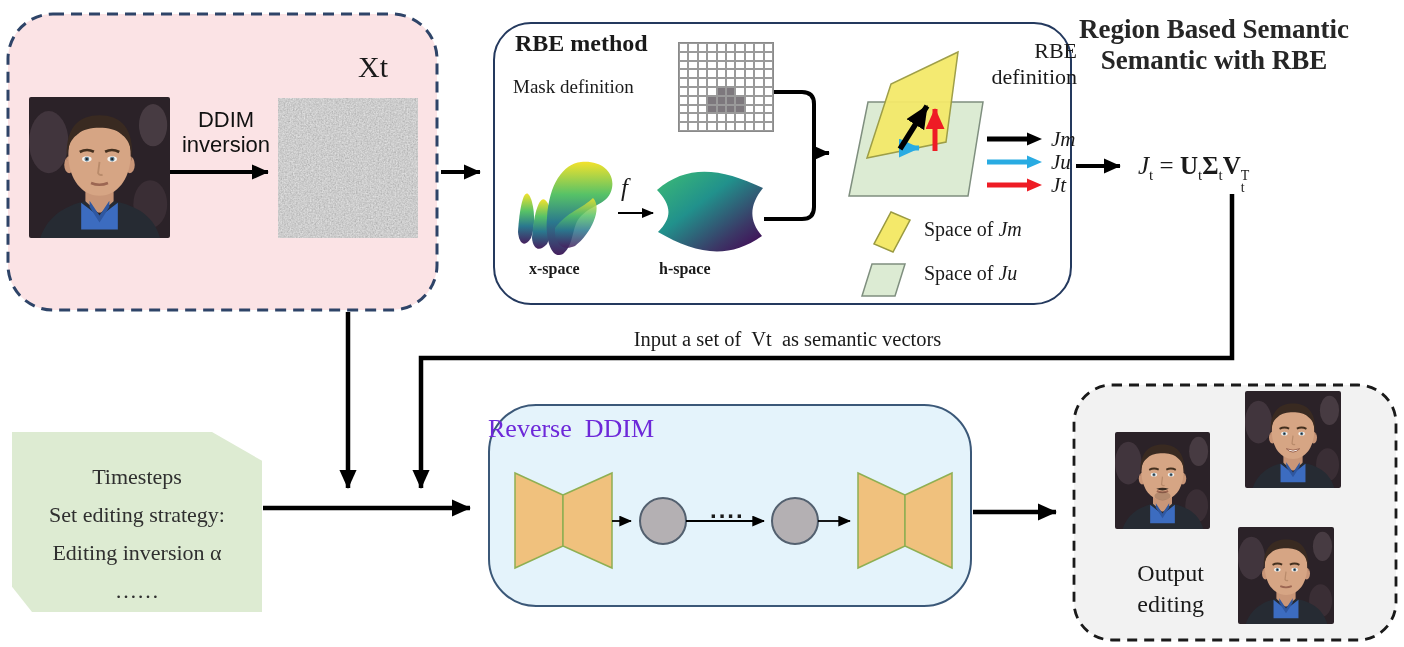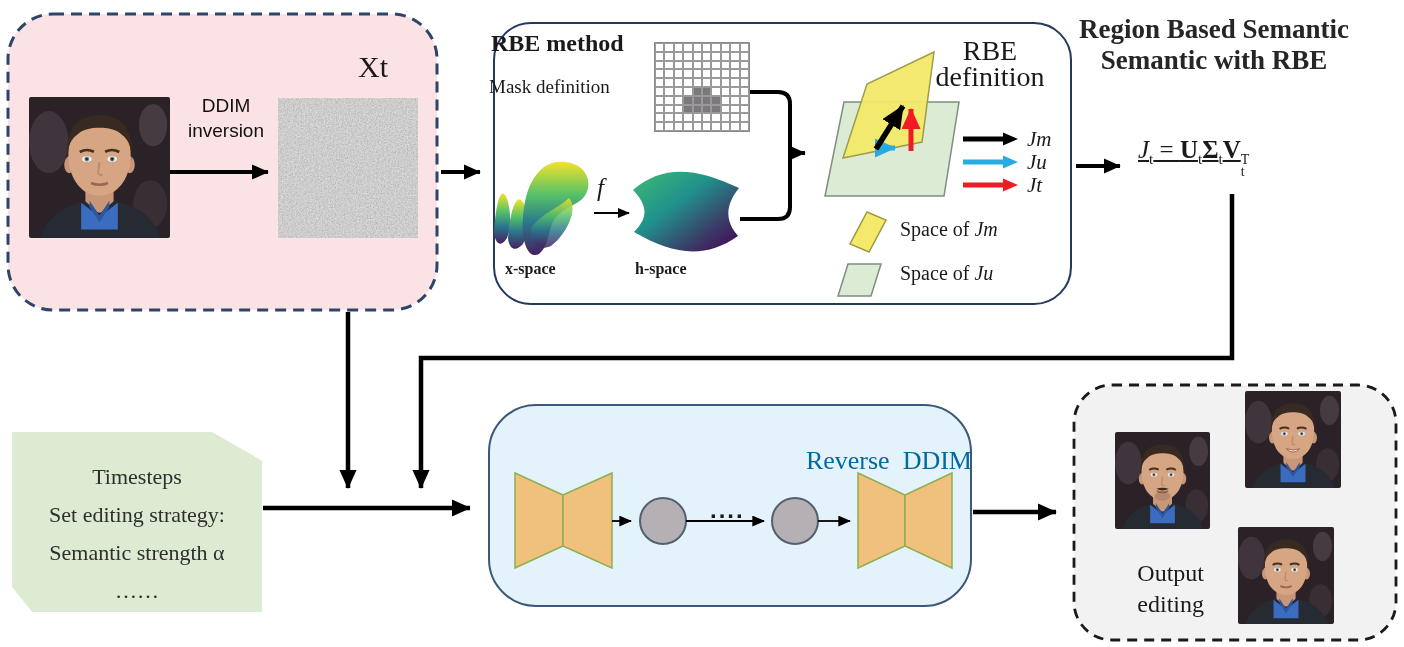--- a/index.html
+++ b/index.html
@@ -18,39 +18,39 @@
                  border:2px solid #3b5878; border-radius:48px; }
   .out-panel   { left:1074px; top:385px; width:322px; height:255px; background:#f2f2f2; border-radius:38px; }
   .strategy-box{ left:12px; top:432px; width:250px; height:180px; background:#ddebd2;
                  clip-path:polygon(0% 0%, 80% 0%, 100% 16%, 100% 100%, 8% 100%, 0% 86%);
                  text-align:center; padding-top:26px; font-size:22px; line-height:38px; color:#2f2f2f; }
 
   
   .page-title { left:1052px; top:14px; width:324px; text-align:center;
                 font-weight:bold; font-size:27px; line-height:31px; color:#262626; }
   .xt-label   { left:318px; top:50px; width:70px; text-align:right; font-size:30px; }
-  .ddim-label { left:176px; top:93px; width:100px; text-align:center;
-                font-family:"Liberation Sans", sans-serif; font-size:19px; line-height:25px; color:#111; }
+  .ddim-label { left:176px; top:107px; width:100px; text-align:center;
+                font-family:"Liberation Sans", sans-serif; font-size:22px; line-height:25px; color:#111; }
   .rbe-title  { left:16px; top:8px; font-weight:bold; font-size:24px; }
   .mask-label { left:14px; top:54px; font-size:19px; }
   .surf-label { font-size:16px;font-weight:bold; }
   .f-label    { left:122px; top:152px; font-style:italic; font-size:25px; }
-  .proj-label { left:452px; top:16px; width:126px; text-align:center; font-size:28px; line-height:26px; }
+  .proj-label { left:452px; top:16px; width:126px; text-align:right; font-size:22px; line-height:26px; }
   .leg-label  { font-style:italic; font-size:21px; margin-left:8px; }
   .legrow     { display:flex; align-items:center; height:22px; }
   .space-label{ font-size:20px; }
   .space-label i { font-style:italic; }
-  .formula    { left:1138px; top:136px; font-size:25px;text-decoration:underline; }
+  .formula    { left:1138px; top:152px; font-size:25px; }
   .formula sub { font-size:15px; }
   .formula b  { font-weight:bold; }
   .formula .it{ font-style:italic; }
   .formula .stack { display:inline-flex; flex-direction:column; vertical-align:-6px;
                     font-size:14px; line-height:12px; }
   .vt-label   { left:560px; top:328px; width:455px; text-align:center; font-size:20.5px; }
-  .ddim-title { left:0; right:0; top:10px; text-align:right; font-size:26px; color:#0369a1;margin-top:32px; }
+  .ddim-title { left:0; right:0; top:10px; text-align:left; font-size:26px; color:#6d28d9; }
   .dots-label { left:222px; top:92px; font-weight:bold; font-size:24px; letter-spacing:2px;
                 font-family:"Liberation Sans", sans-serif; }
   .out-label  { left:1112px; top:558px; width:92px; text-align:right; font-size:24px; line-height:31px; }
 
   
   .mask-grid { left:179px; top:20px; width:96px; height:90px; display:grid;
                border:1px solid #8a8a8a; background:#fff; }
   .mcell { border:0.5px solid #9a9a9a; }
 
   .facebox { overflow:hidden; border-radius:2px; }
@@ -109,21 +109,21 @@
             <feFuncB type="linear" slope="0.55" intercept="0.33"></feFuncB>
             <feFuncA type="linear" slope="0" intercept="1"></feFuncA>
           </feComponentTransfer>
         </filter>
       </defs>
       <rect width="140" height="140" fill="#9b9b9b"></rect>
       <rect width="140" height="140" filter="url(#noiseF)"></rect>
     </svg>
   </div>
 
-  <div class="abs" style="left:475px;top:22px;width:648px;height:283px">
+  <div class="abs" style="left:499px;top:22px;width:648px;height:283px">
 
     <svg class="abs" style="left:0;top:0" width="579" height="283" viewBox="0 0 579 283">
       <defs>
         <marker id="pB" markerWidth="4.6" markerHeight="4" refX="4" refY="1.9" orient="auto">
           <path d="M0,0 L4.2,1.9 L0,3.8 Z" fill="#000000"></path>
         </marker>
         <marker id="pBlue" markerWidth="4.6" markerHeight="4" refX="4" refY="1.9" orient="auto">
           <path d="M0,0 L4.2,1.9 L0,3.8 Z" fill="#29abe2"></path>
         </marker>
         <marker id="pRed" markerWidth="4.6" markerHeight="4" refX="4" refY="1.9" orient="auto">
@@ -318,25 +318,26 @@
   <div class="abs page-title">
     <div>Region Based Semantic</div>
     <div>Semantic with RBE</div>
   </div>
 
   <div class="abs formula"><span class="it">J</span><sub>t</sub><span class="pre"> = </span><b>U</b><sub>t</sub><b>Σ</b><sub>t</sub><b>V</b><span class="stack">
         <span>T</span>
         <span>t</span>
       </span></div>
 
+  <div class="abs vt-label pre">Input a set of  Vt  as semantic vectors</div>
 
   <div class="abs strategy-box">
     <div>Timesteps</div>
     <div>Set editing strategy:</div>
-    <div>Semantic strength α</div>
+    <div>Editing inversion α</div>
     <div>……</div>
   </div>
 
   <div class="abs" style="left:488px;top:404px;width:484px;height:203px">
     <div class="abs ddim-title pre">Reverse  DDIM</div>
     <svg class="abs" style="left:0;top:0" width="484" height="203" viewBox="0 0 484 203">
       <defs>
         <marker id="dThin" markerWidth="8" markerHeight="7" refX="6.5" refY="3" orient="auto">
           <path d="M0,0 L7,3 L0,6 Z" fill="#000"></path>
         </marker>

